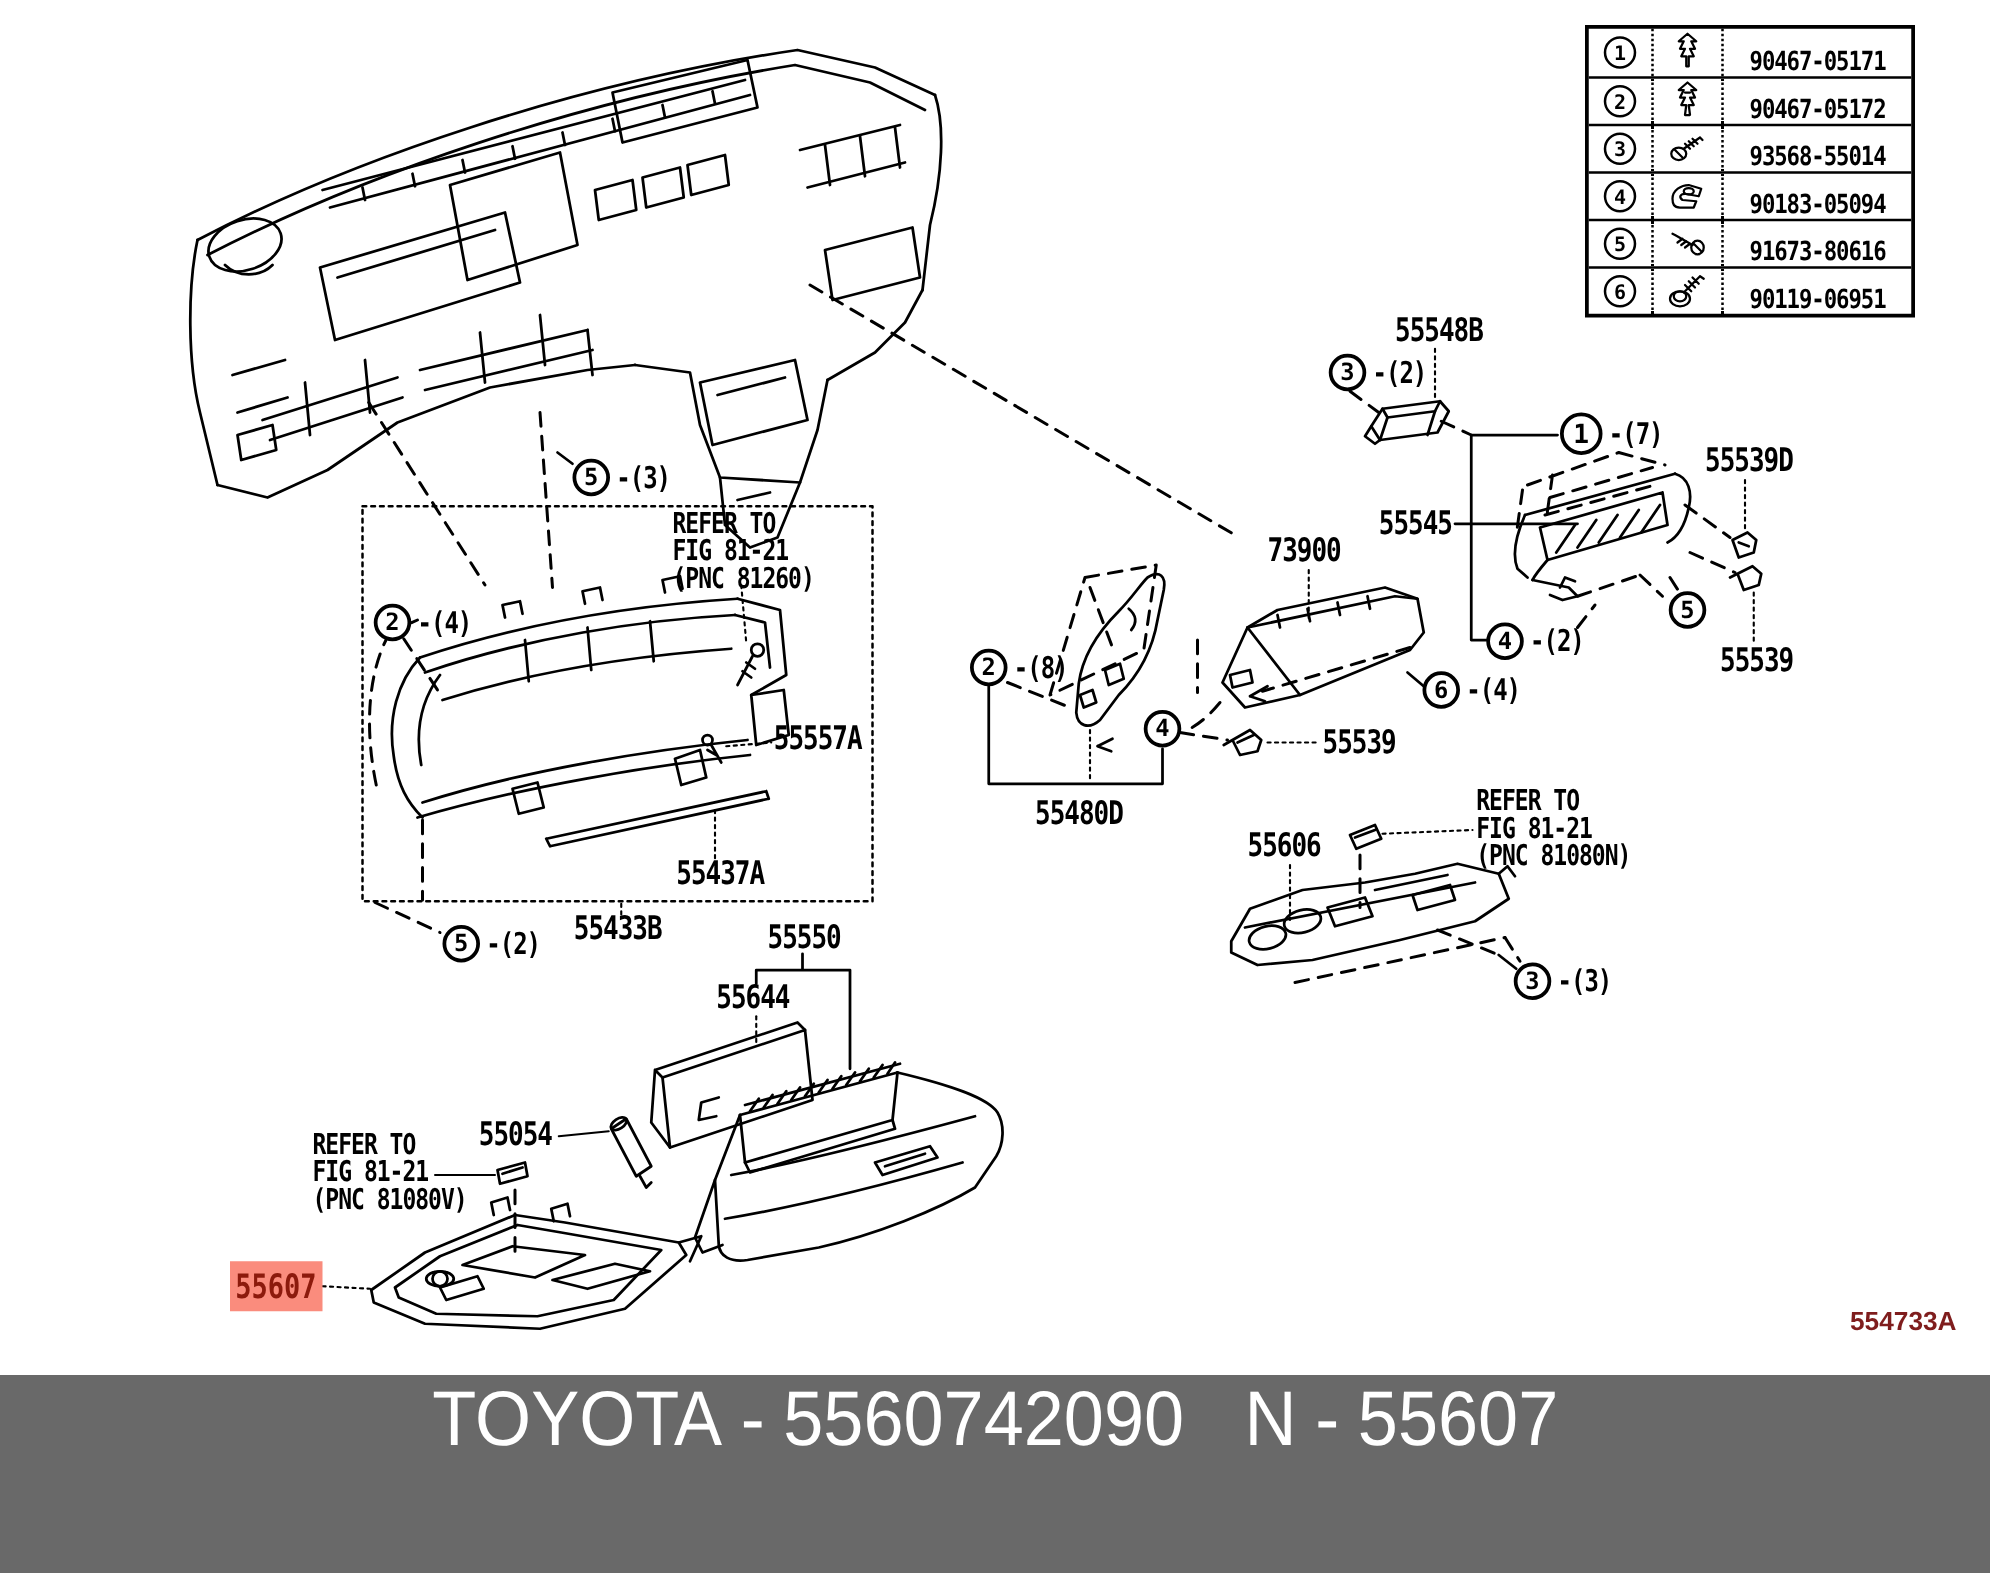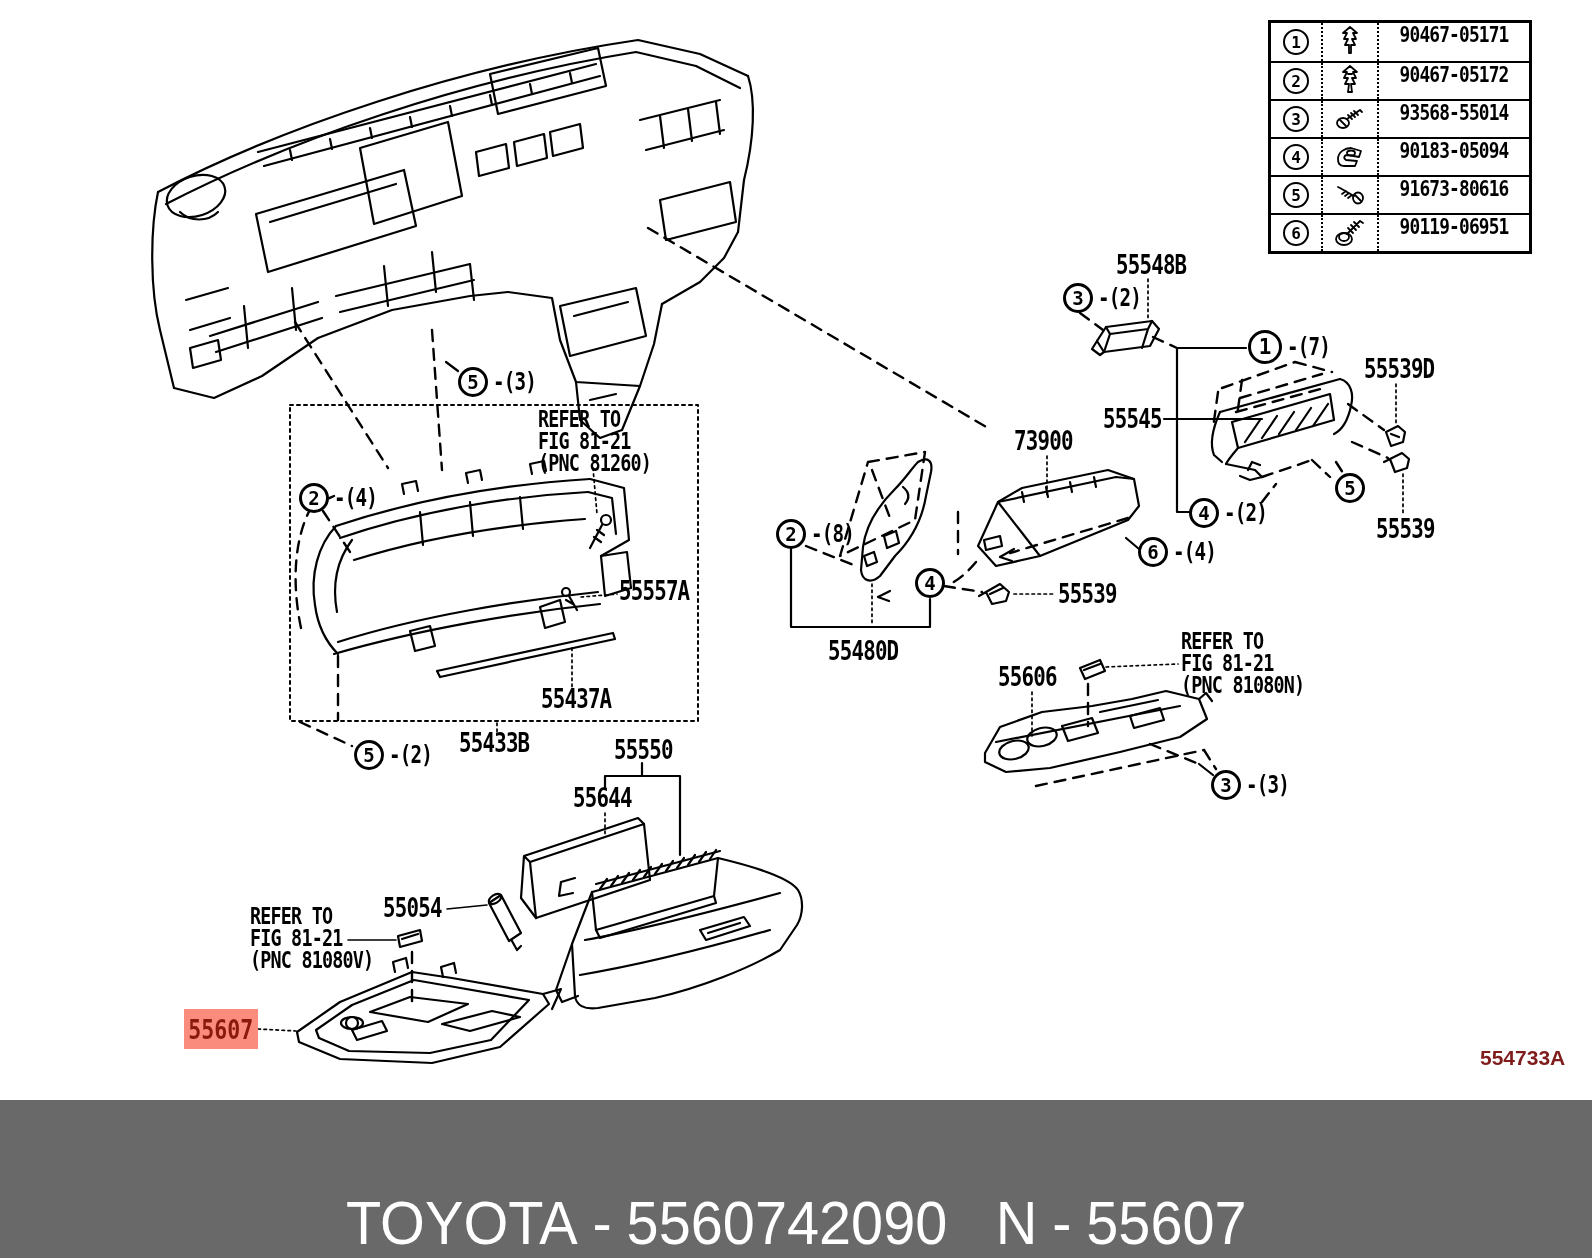--- a/index.html
+++ b/index.html
@@ -30,28 +30,28 @@
 
   #ftable{position:absolute;left:1268px;top:20px;width:264px;border:3px solid #000;background:#fff}
   .frow{display:flex;height:38px;border-top:2px solid #000;align-items:stretch}
   .frow:first-child{border-top:none}
   .fnum{width:50px;display:flex;align-items:center;justify-content:center;flex:none}
   .fnum .circ{width:26px;height:26px;border:2.5px solid #000;border-radius:50%;
               display:flex;align-items:center;justify-content:center;font-weight:bold;font-size:16px}
   .ficon{width:58px;flex:none;border-left:2px dotted #000;border-right:2px dotted #000;
          display:flex;align-items:center;justify-content:center}
   .ficon svg{stroke:#000;fill:none;stroke-width:1.8;stroke-linecap:round;stroke-linejoin:round}
-  .fpn{flex:1;display:flex;align-items:flex-start;justify-content:center}
+  .fpn{flex:1;display:flex;align-items:flex-end;justify-content:center}
   .fpn span{font-weight:bold;font-size:21px;letter-spacing:-1px;transform:scaleX(0.85)}
 
   .doccode{position:absolute;left:1480px;top:1046px;font-family:"Liberation Sans",sans-serif;
            font-weight:bold;font-size:21px;color:#7f1d1d}
 
   #footer{position:absolute;left:0;top:1100px;width:1592px;height:158px;background:#696969;
-          display:flex;align-items:flex-end;justify-content:center}
+          display:flex;align-items:flex-start;justify-content:center}
   #footer .t{font-family:"Liberation Sans",sans-serif;font-weight:400;font-size:62px;color:#fff;
              display:flex;align-items:center;transform:scaleX(0.93);white-space:pre}
   #footer .gap{display:inline-block;width:52px}
   #footer .sp{display:inline-block;width:16px}
 </style>
 </head>
 <body>
 
 <div id="page">
 

